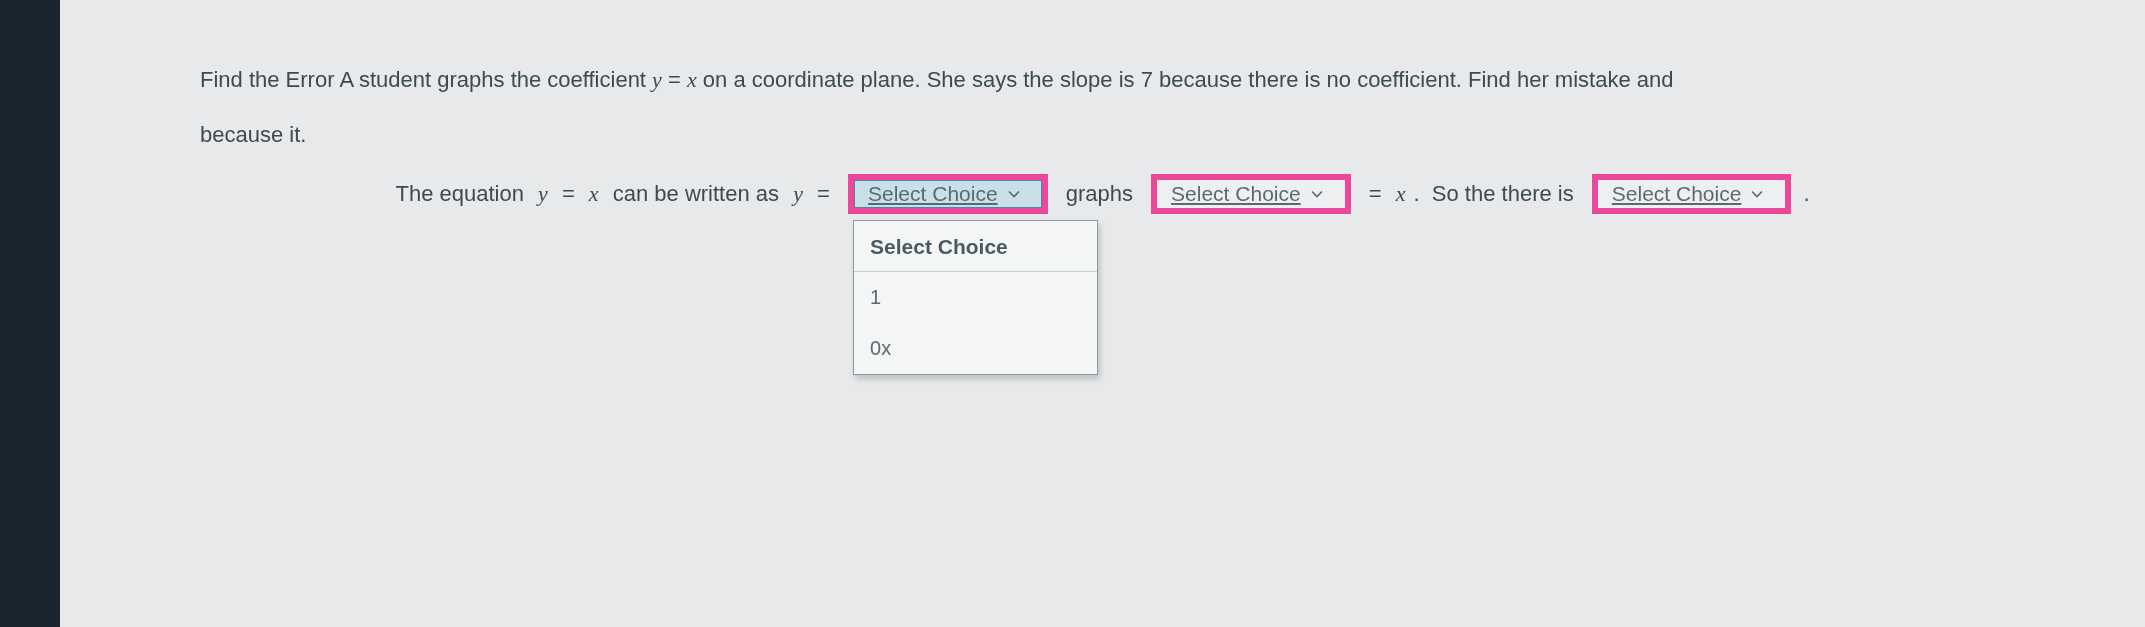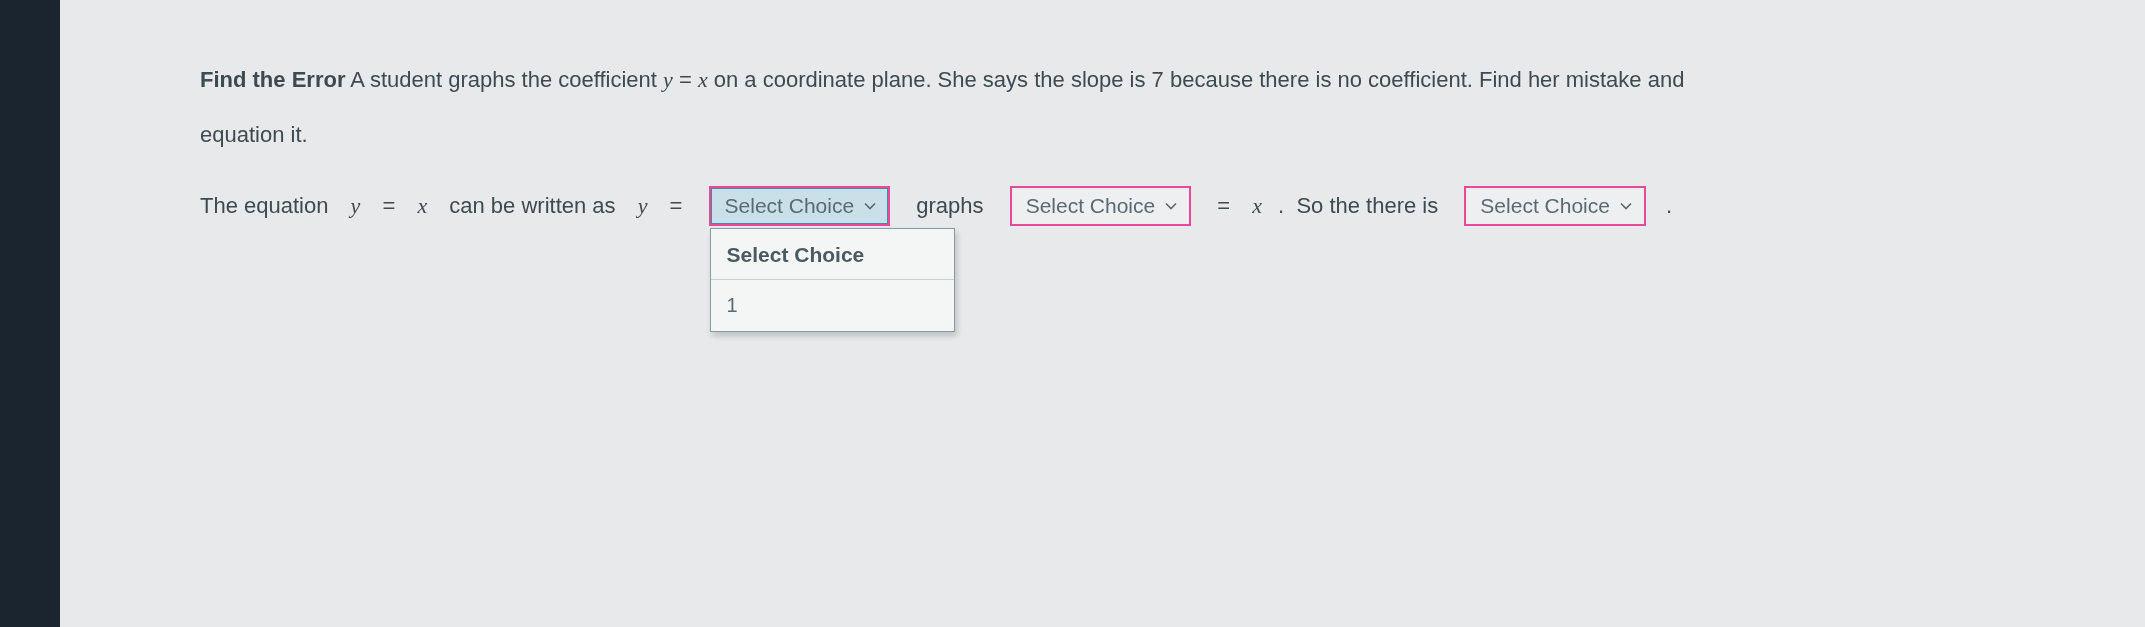--- a/index.html
+++ b/index.html
@@ -26,45 +26,47 @@
     color: #5b6a72;
     margin-bottom: 48px;
     letter-spacing: 0.5px;
   }
   .prompt-line {
     font-size: 22px;
     color: #3d4a52;
     line-height: 2.4;
     margin-bottom: 2px;
   }
-  .prompt-line .bold { font-weight: bold; }
+  .prompt-line .bold { font-weight: normal; }
   .italic { font-style: italic; font-family: "Times New Roman", serif; }
   .answer-row {
-    margin-top: 24px;
+    margin-top: 12px;
     font-size: 22px;
     color: #3d4a52;
     display: flex;
     align-items: center;
     flex-wrap: wrap;
-    gap: 16px;
+    gap: 8px;
+    justify-content: center;
   }
   .answer-row > span { white-space: pre; }
   .select-box {
     display: inline-flex;
     align-items: center;
-    border: 2px solid #ec4899;
+    border: 6px solid #ec4899;
     background: #edeff0;
     height: 40px;
-    padding: 0 12px 0 14px;
+    padding: 0 22px 0 14px;
     font-size: 21px;
     color: #5b6a72;
     position: relative;
     cursor: pointer;
     vertical-align: middle;
     margin: 0 4px;
+    text-decoration: underline;
   }
   .select-box.open {
     background: #c9e0e8;
     box-shadow: inset 0 0 0 1px #4a86a5;
   }
   .select-box .caret {
     margin-left: 10px;
   }
   .caret svg { display:block; }
   .dropdown {
@@ -94,41 +96,42 @@
 </style>
 </head>
 <body>
 
 <div class="page">
 
 
   <div class="prompt-line">
     <span class="bold">Find the Error</span><span>  A student graphs the coefficient </span><span class="italic">y</span><span> = </span><span class="italic">x</span><span> on a coordinate plane. She says the slope is 7 because there is no coefficient. Find her mistake and</span>
   </div>
-  <div class="prompt-line">equation it.</div>
+  <div class="prompt-line">because it.</div>
 
   <div class="answer-row">
     <span>The equation </span>
     <span class="italic">y</span>
     <span> = </span>
     <span class="italic">x</span>
     <span> can be written as </span>
     <span class="italic">y</span>
     <span> = </span>
 
     <div class="select-box open">
       <span>Select Choice</span>
       <span class="caret">
         <svg width="12" height="12" viewBox="0 0 12 12">
             <path d="M1 3.5 L6 8.5 L11 3.5" fill="none" stroke="#5b6a72" stroke-width="1.6"></path>
           </svg>
       </span>
       <div class="dropdown">
         <div class="dd-header">Select Choice</div>
         <div class="dd-item">1</div>
+        <div class="dd-item">0x</div>
       </div>
     </div>
 
     <span> graphs </span>
 
     <div class="select-box">
       <span>Select Choice</span>
       <span class="caret">
         <svg width="12" height="12" viewBox="0 0 12 12">
             <path d="M1 3.5 L6 8.5 L11 3.5" fill="none" stroke="#5b6a72" stroke-width="1.6"></path>

